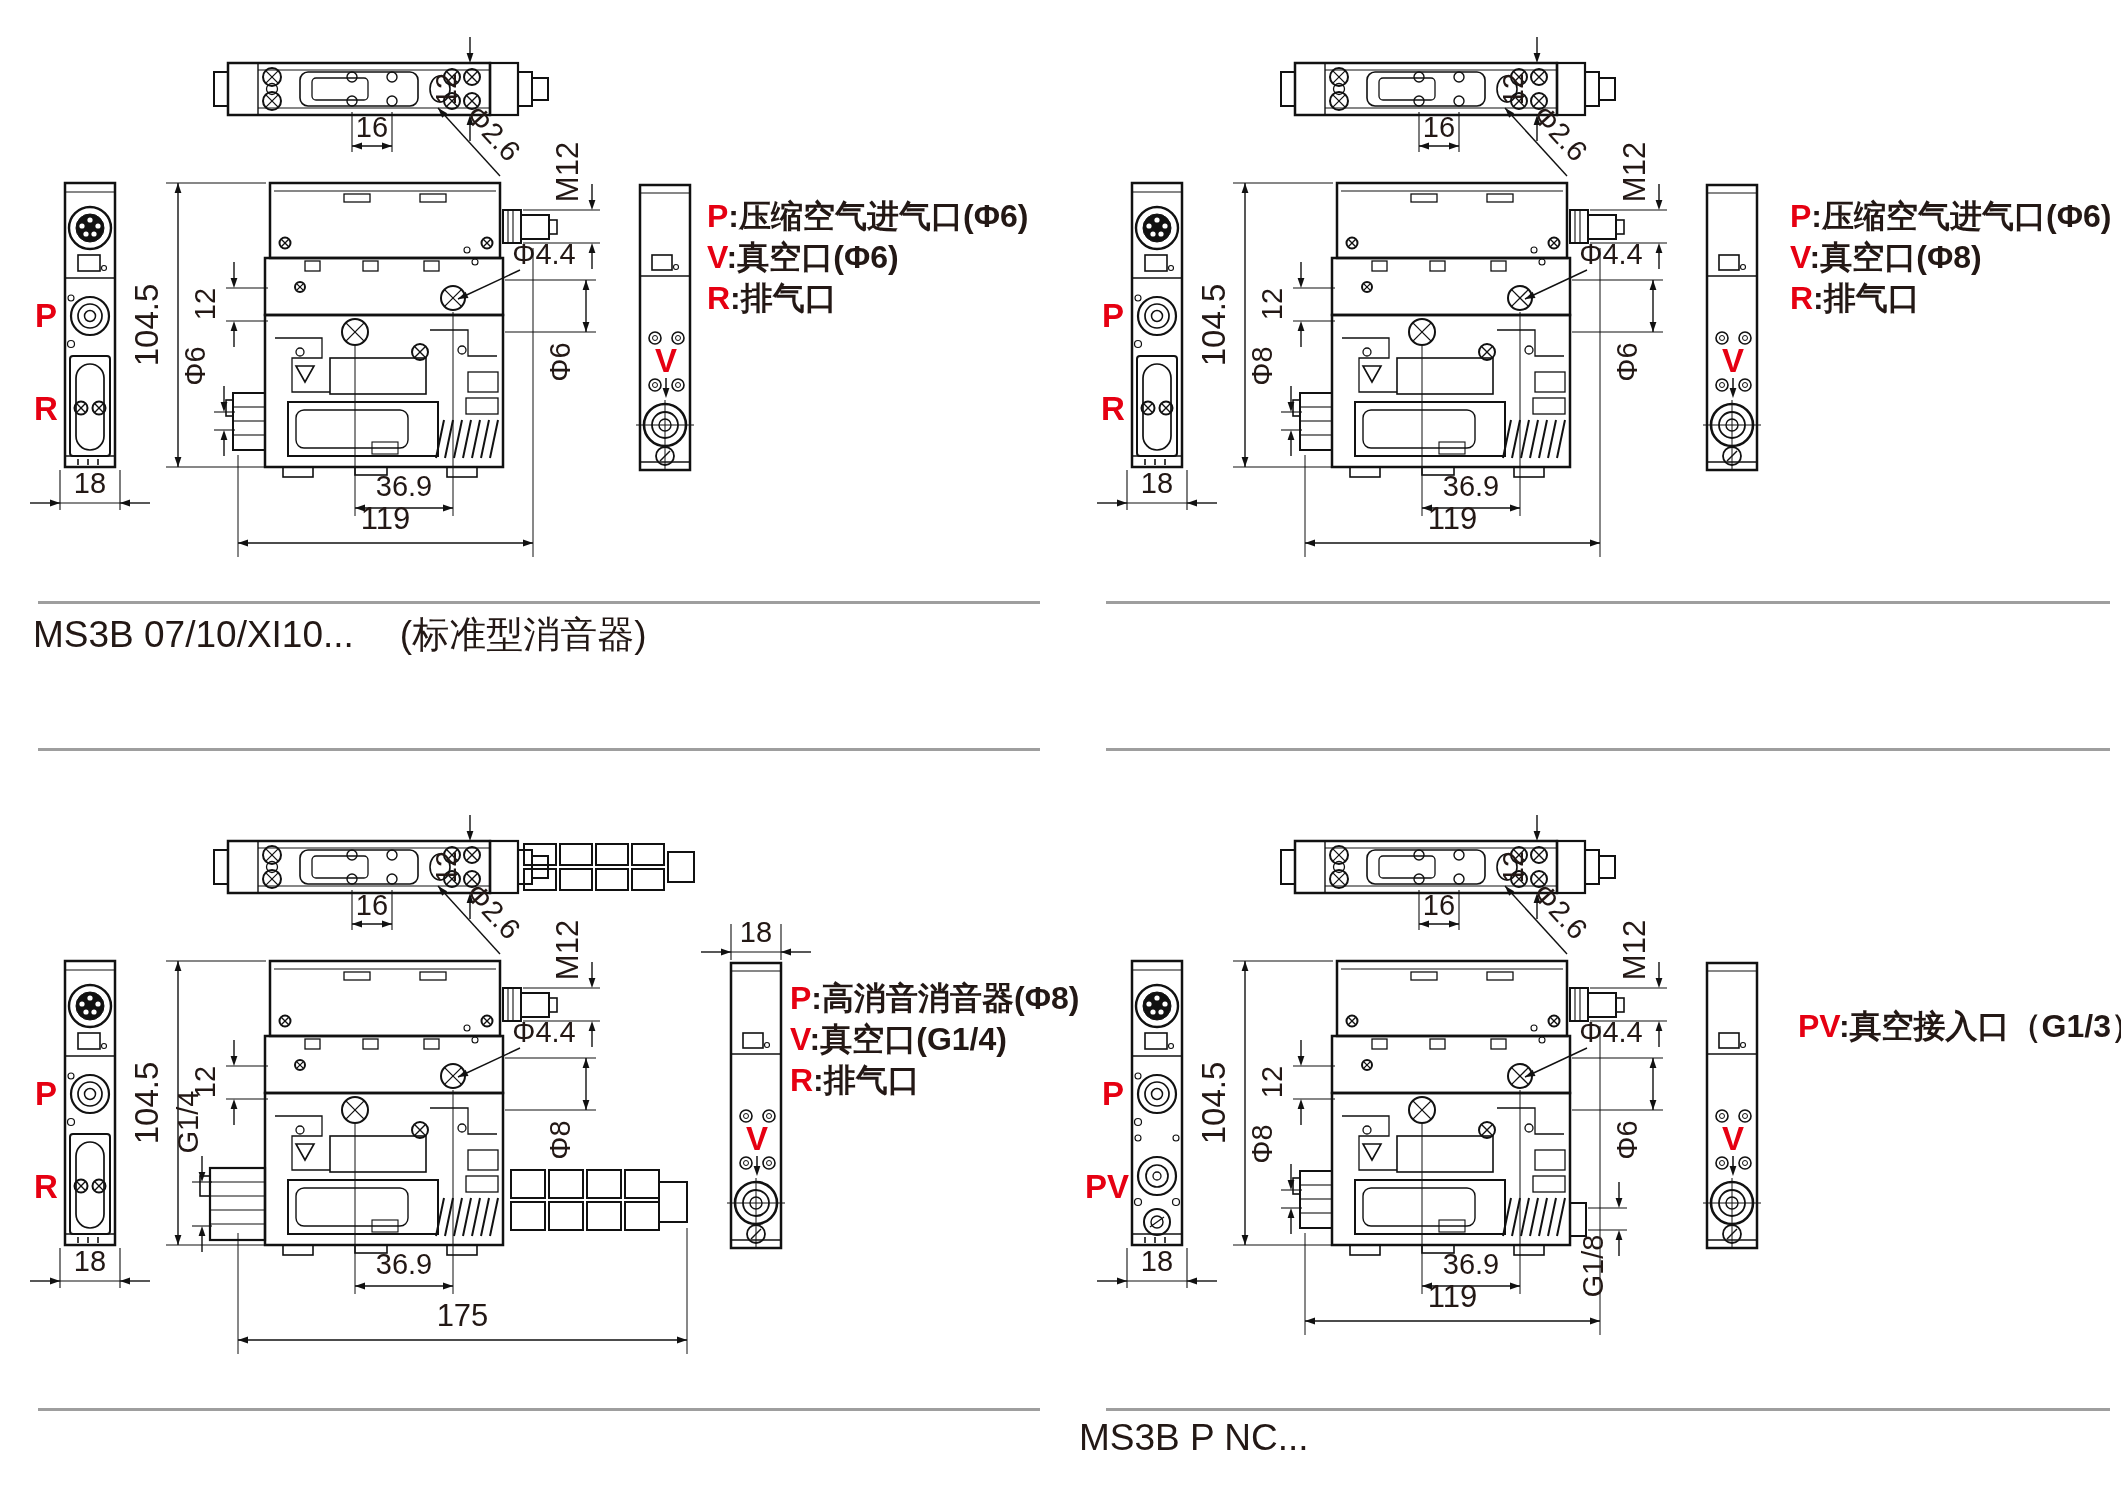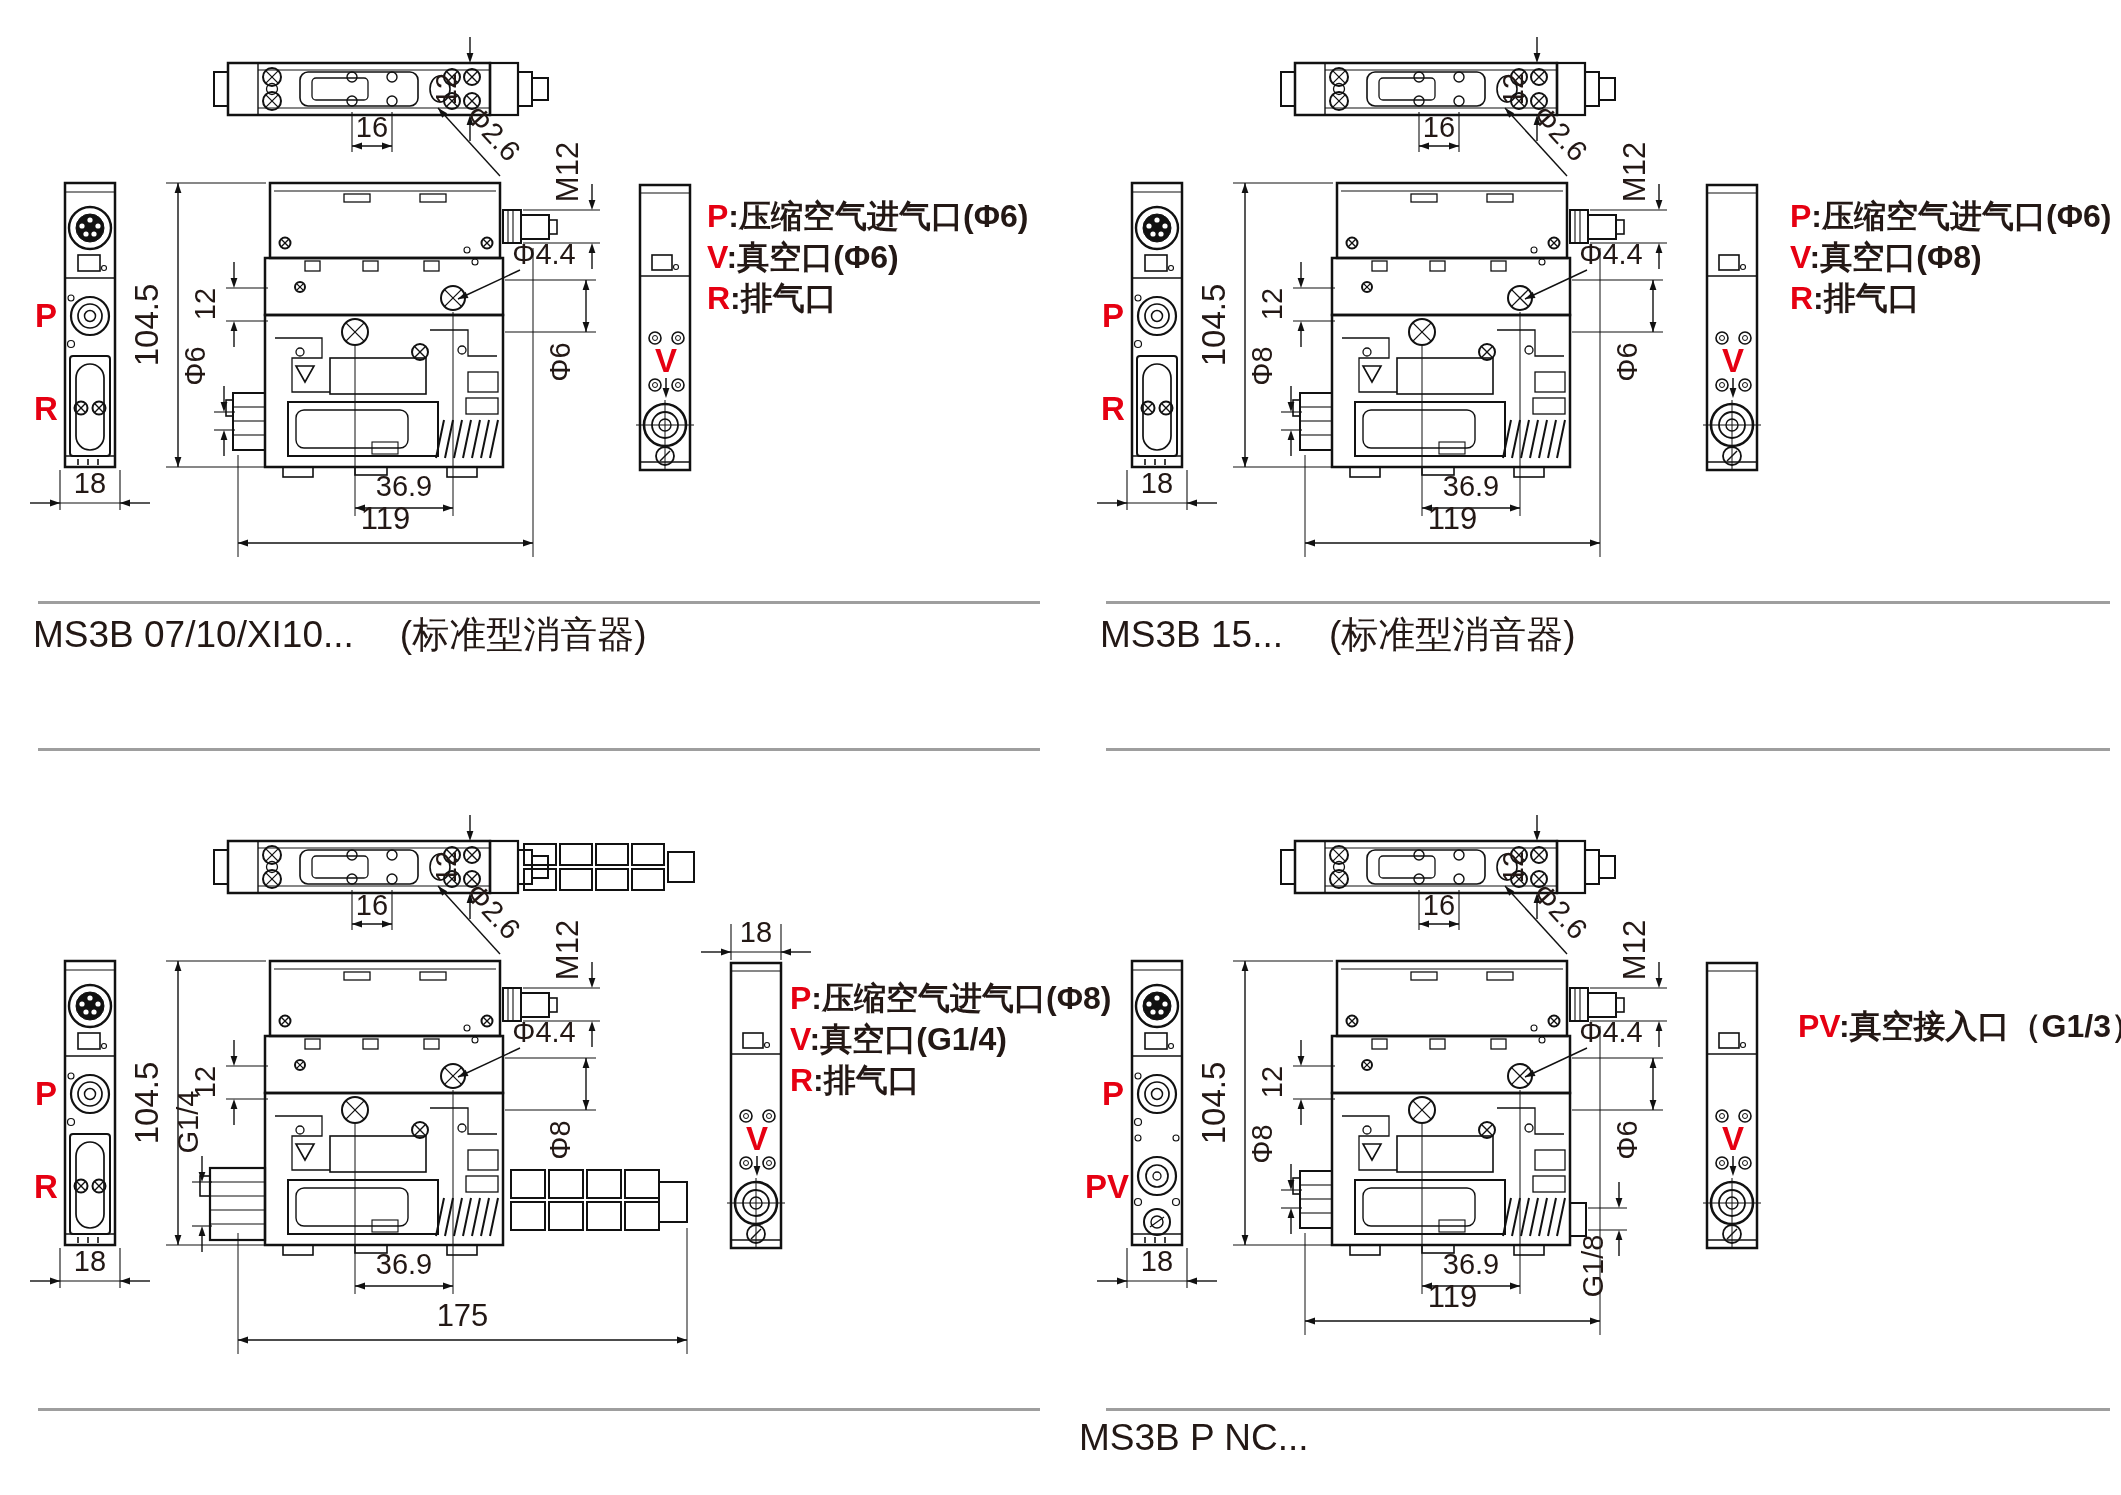--- a/index.html
+++ b/index.html
@@ -978,38 +978,35 @@
   <div class="rule" style="left:38px;top:601px;width:1002px"></div>
   <div class="rule" style="left:1106px;top:601px;width:1004px"></div>
   <div class="rule" style="left:38px;top:748px;width:1002px"></div>
   <div class="rule" style="left:1106px;top:748px;width:1004px"></div>
   <div class="rule" style="left:38px;top:1408px;width:1002px"></div>
   <div class="rule" style="left:1106px;top:1408px;width:1004px"></div>
 
   <div class="caption" style="left:33px;top:610px">
     <span class="cap-model">MS3B 07/10/XI10...</span><span class="cap-note">(标准型消音器)</span>
   </div>
-  <div class="caption" style="left:1100px;top:610px">
-    <span class="cap-model">MS3B 15...</span><span class="cap-note">(标准型消音器)</span>
-  </div>
   <div class="caption" style="left:1079px;top:1417px">
     <span class="cap-model">MS3B P NC...</span><span class="cap-note"></span>
   </div>
 
   <div class="legend" style="left:707px;top:196px">
     <div class="lrow"><span class="lk">P</span><span class="ld">:压缩空气进气口(Φ6)</span></div>
     <div class="lrow"><span class="lk">V</span><span class="ld">:真空口(Φ6)</span></div>
     <div class="lrow"><span class="lk">R</span><span class="ld">:排气口</span></div>
   </div>
   <div class="legend" style="left:1790px;top:196px">
     <div class="lrow"><span class="lk">P</span><span class="ld">:压缩空气进气口(Φ6)</span></div>
     <div class="lrow"><span class="lk">V</span><span class="ld">:真空口(Φ8)</span></div>
     <div class="lrow"><span class="lk">R</span><span class="ld">:排气口</span></div>
   </div>
   <div class="legend" style="left:790px;top:978px">
-    <div class="lrow"><span class="lk">P</span><span class="ld">:压缩空气进气口(Φ8)</span></div>
+    <div class="lrow"><span class="lk">P</span><span class="ld">:高消音消音器(Φ8)</span></div>
     <div class="lrow"><span class="lk">V</span><span class="ld">:真空口(G1/4)</span></div>
     <div class="lrow"><span class="lk">R</span><span class="ld">:排气口</span></div>
   </div>
   <div class="legend" style="left:1798px;top:1006px">
     <div class="lrow"><span class="lk">PV</span><span class="ld">:真空接入口（G1/3）</span></div>
   </div>
 </div>
 
 </body></html>

